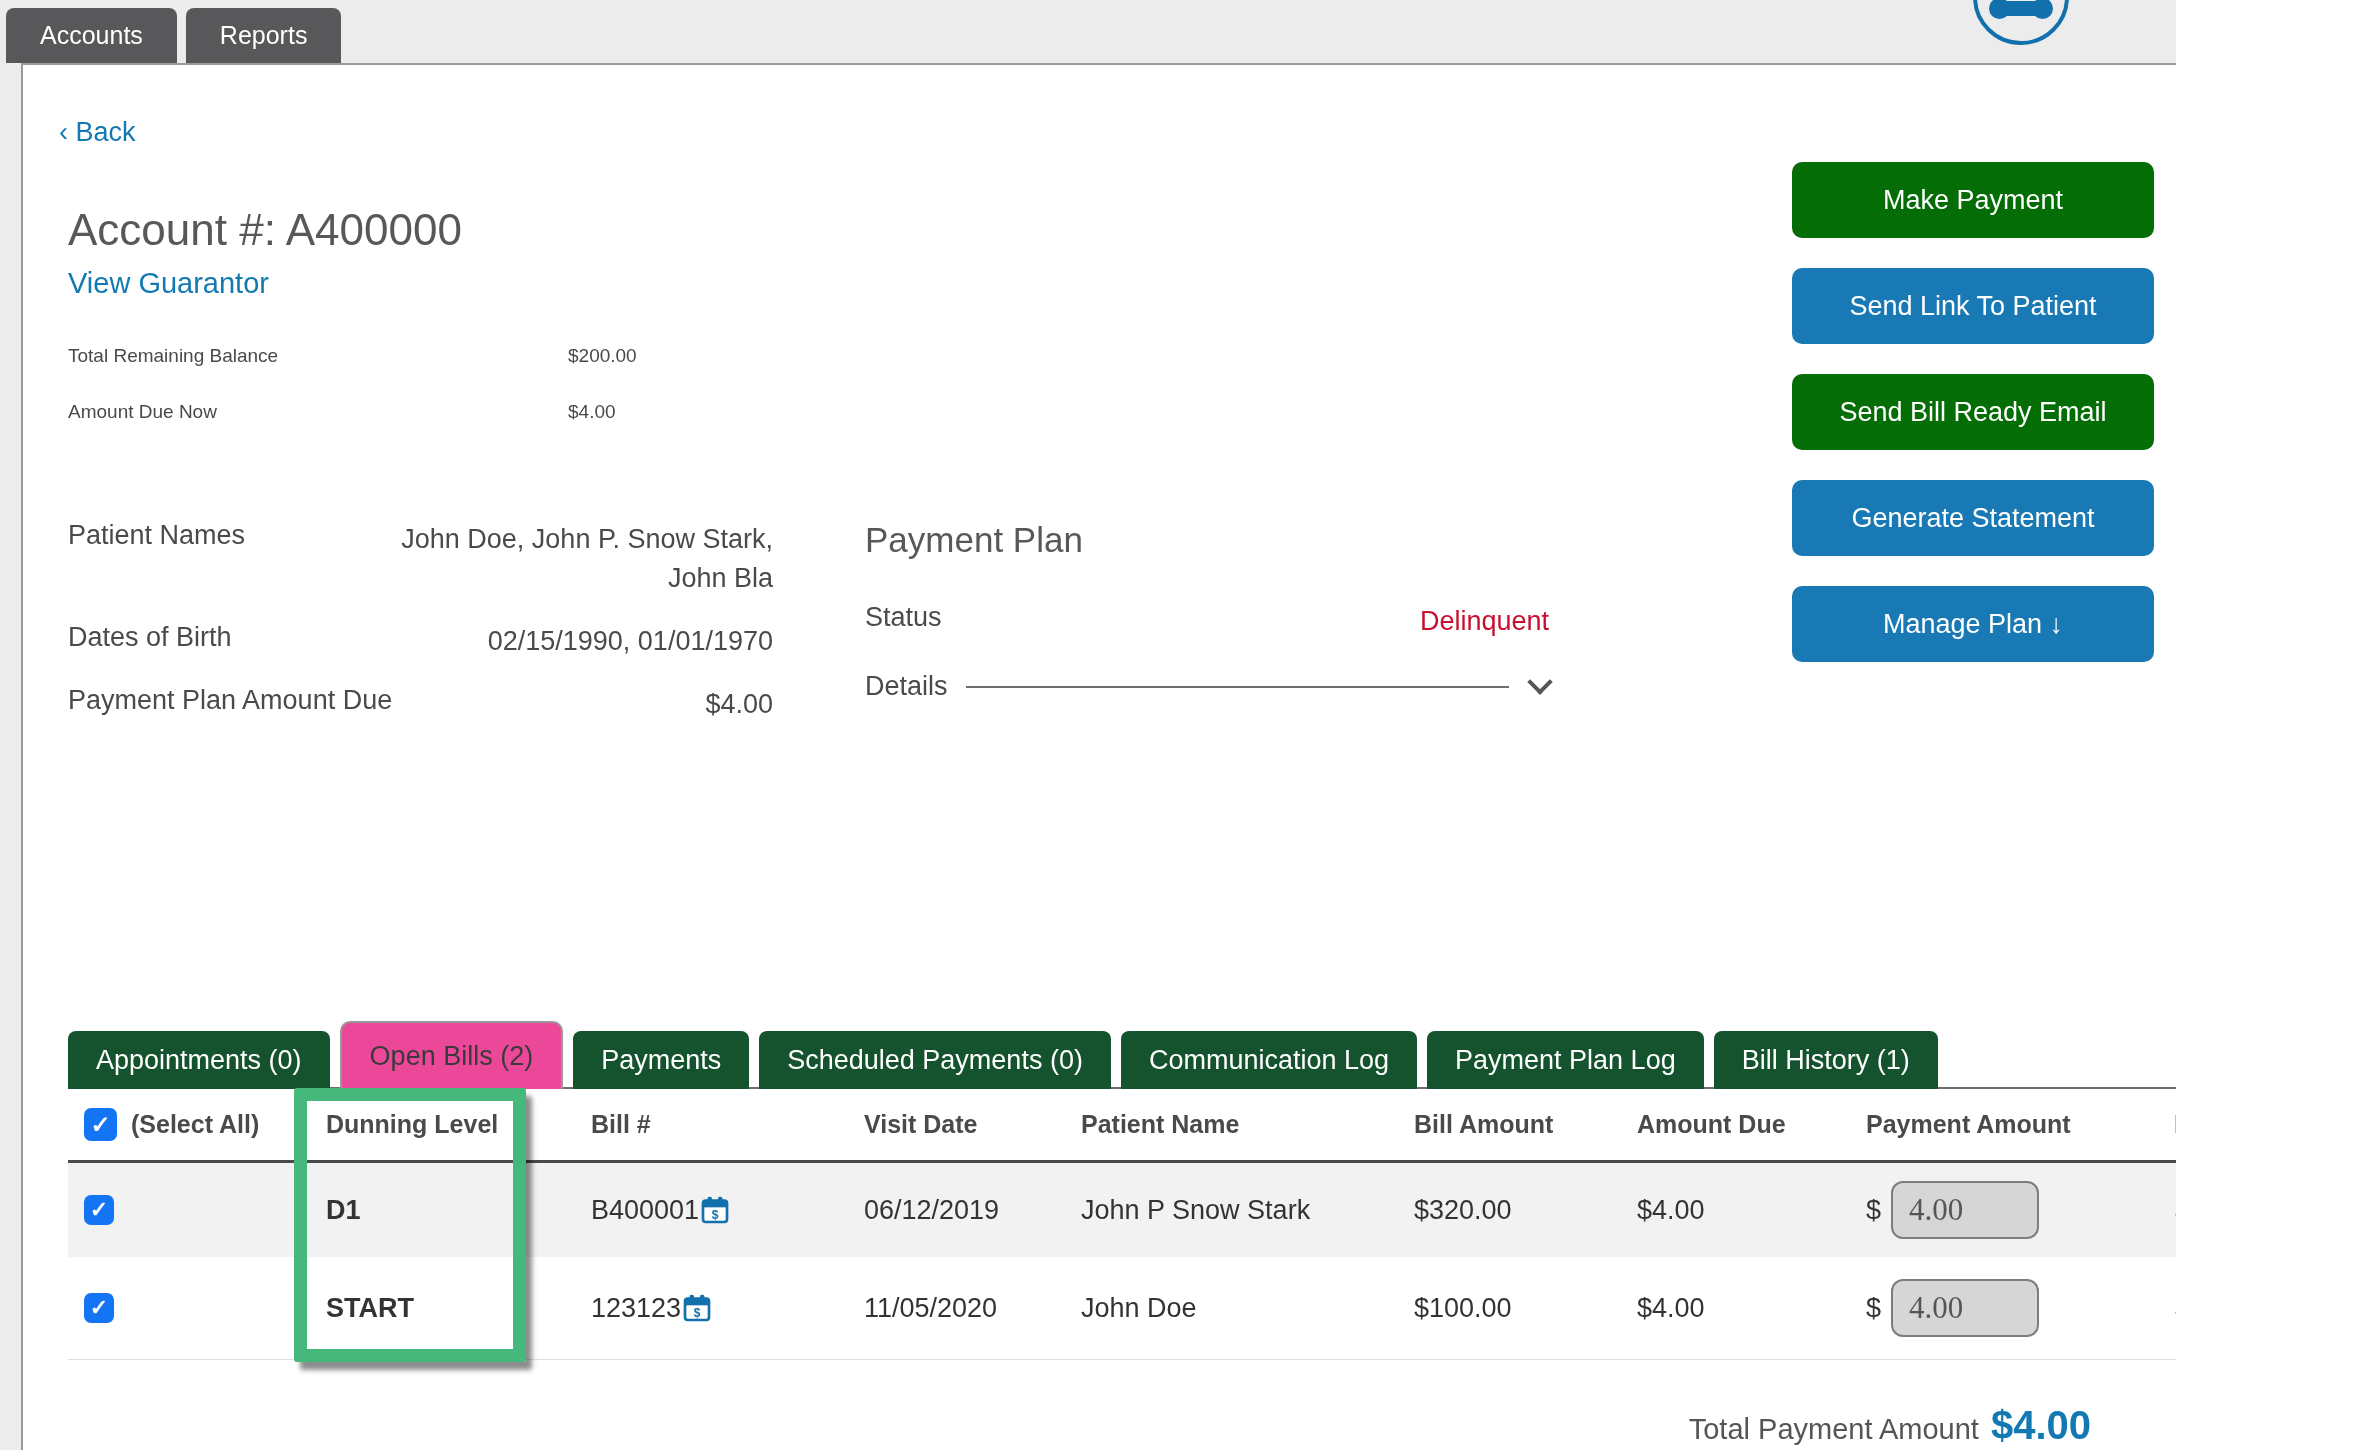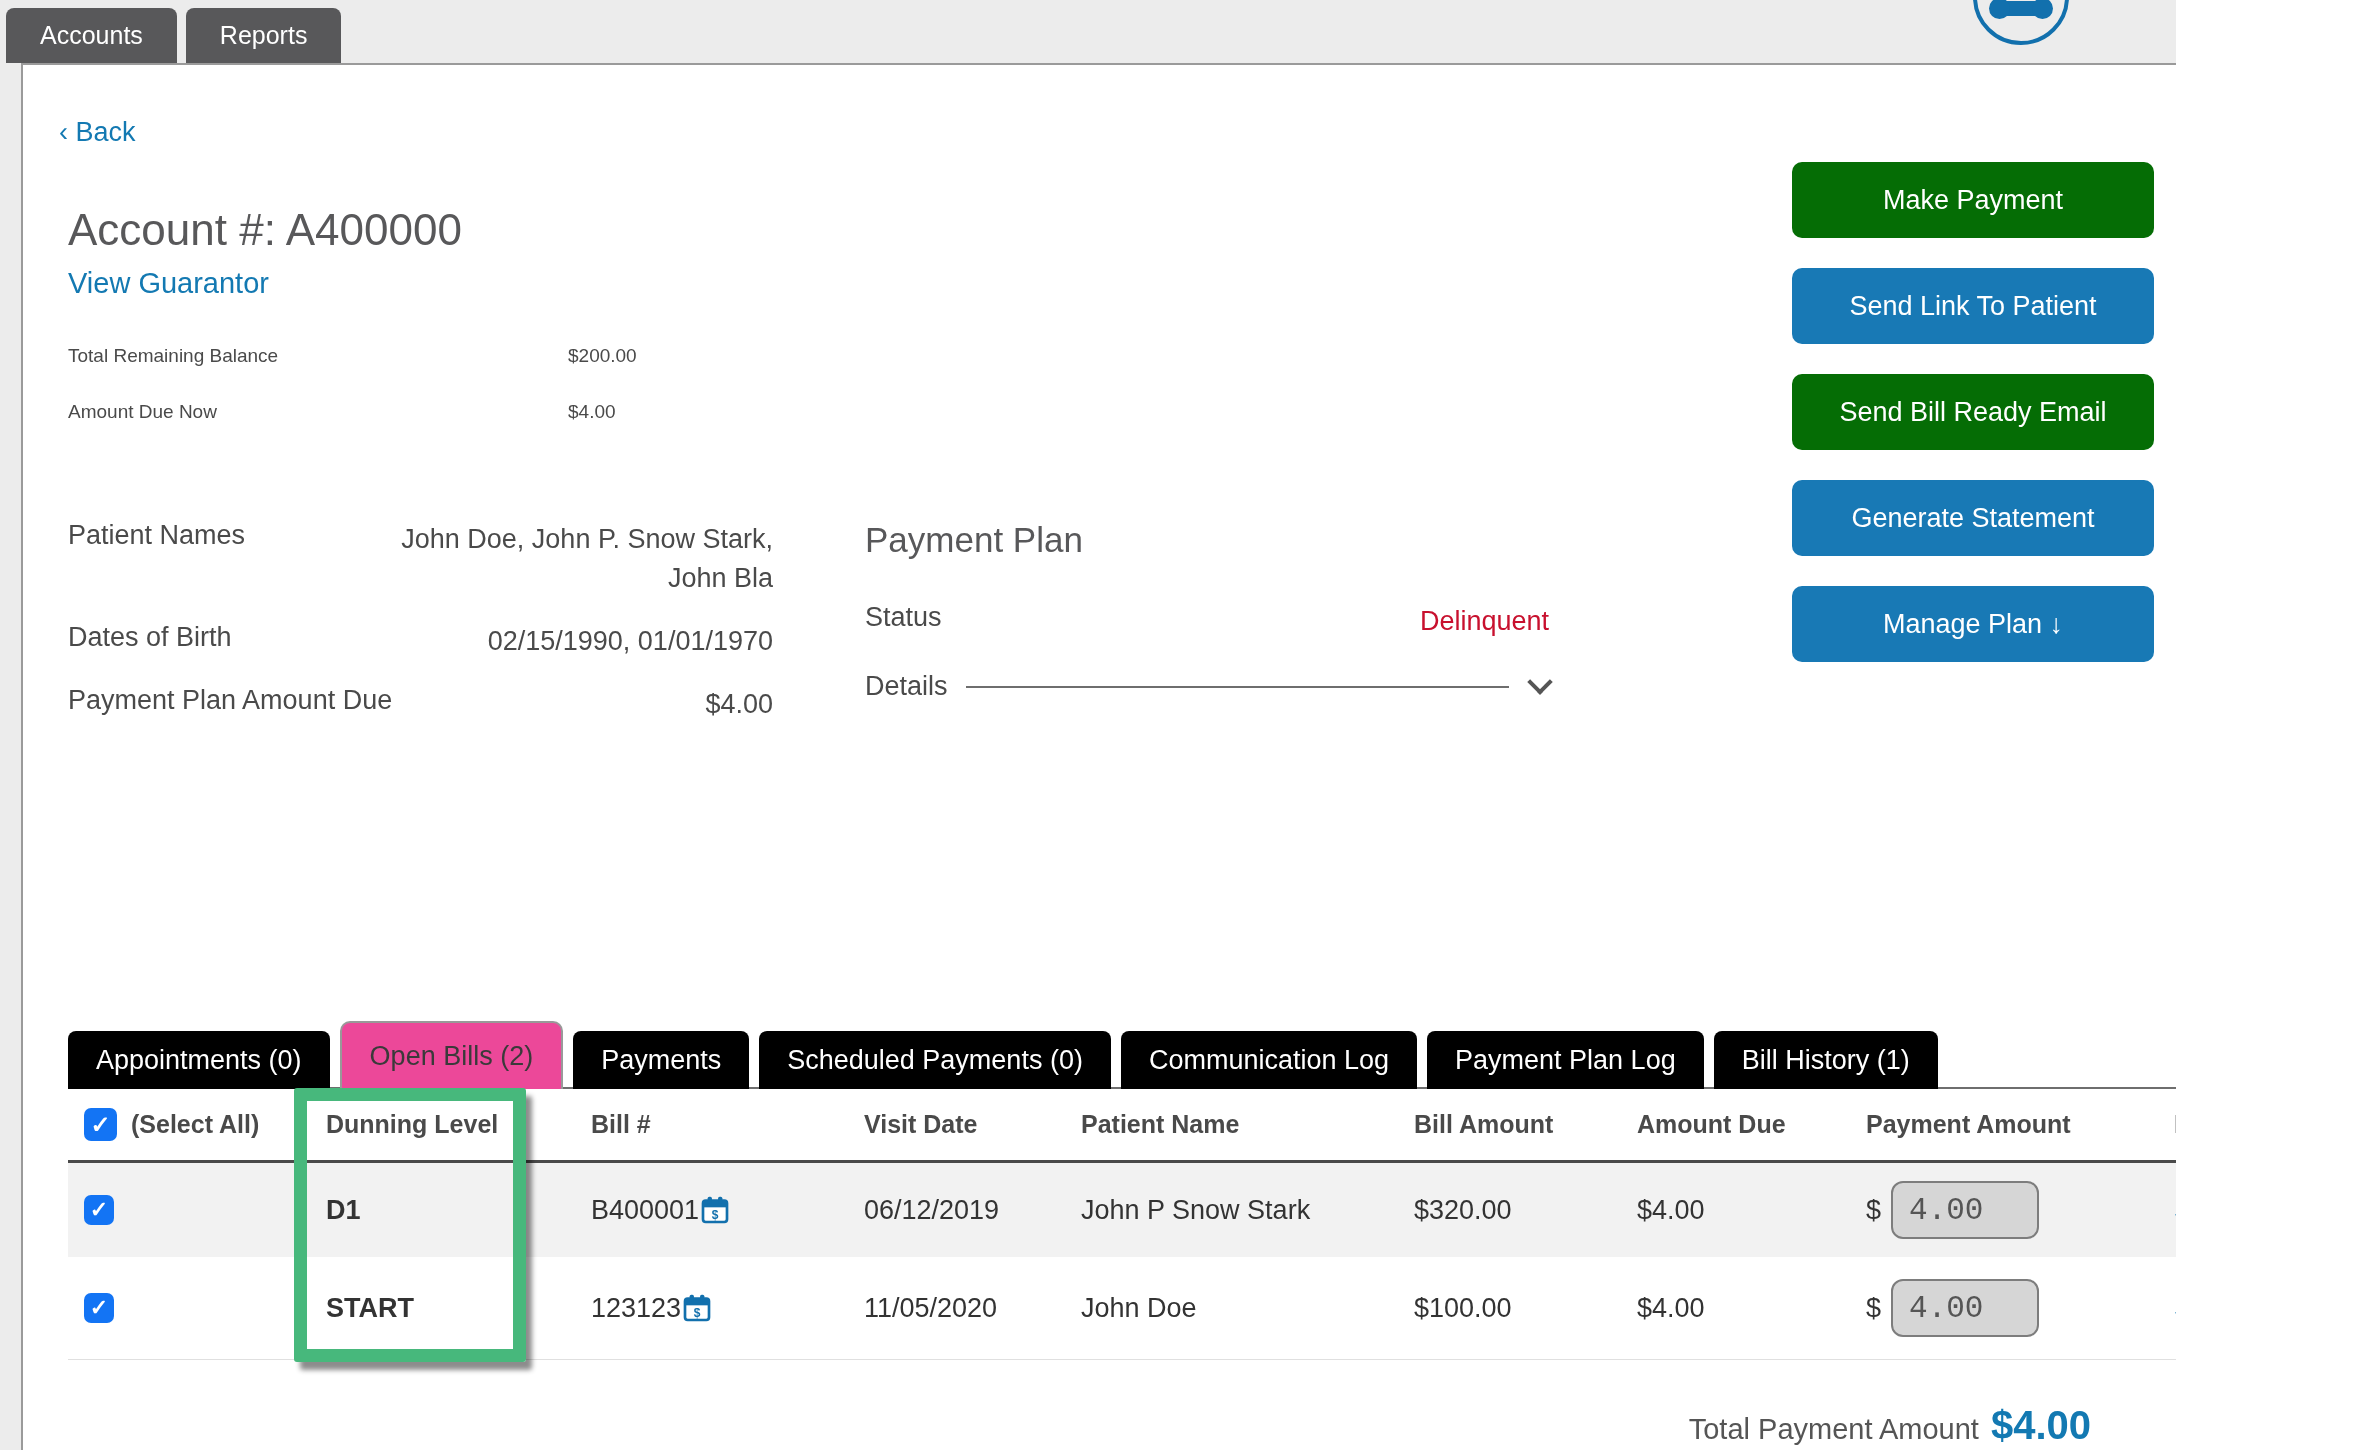--- a/index.html
+++ b/index.html
@@ -50,42 +50,42 @@
   .pplan { position:absolute; left:842px; top:455px; width:684px; }
   .pplan .kv { margin-bottom:30px; }
   .status-delinquent { color:#c8102e; }
   .details-row { display:flex; align-items:center; font-size:27px; color:#4a4a4a; }
   .details-line { flex:1; border-top:2px solid #6e6e6e; margin:0 22px 0 18px; }
   .chev-down { width:18px; height:18px; border-bottom:4px solid #555; border-right:4px solid #555;
                transform:rotate(45deg); margin-top:-10px; cursor:pointer; }
 
   
   .detail-tabs { position:absolute; left:45px; top:958px; display:flex; gap:10px; align-items:flex-end; height:66px; z-index:3; }
-  .dtab { background:#000000; color:#fff; font-size:27px; height:58px; padding:0 28px;
+  .dtab { background:#14532d; color:#fff; font-size:27px; height:58px; padding:0 28px;
           display:flex; align-items:center; border-radius:8px 8px 0 0; cursor:pointer; white-space:nowrap; }
   .dtab.active { background:#ec4899; color:#3a3a3a; height:68px; border:2px solid #999; border-bottom:none;
                  border-radius:10px 10px 0 0; position:relative; z-index:4; }
 
   
   .bills-table { position:absolute; left:45px; top:1022px; width:2236px; z-index:2; border-top:2px solid #6e6e6e; }
   .t-row { display:grid; grid-template-columns:258px 265px 273px 217px 333px 223px 229px 308px 130px; align-items:center; }
   .t-head { height:74px; font-weight:bold; font-size:25px; color:#4a4a4a; border-bottom:3px solid #4a4a4a; }
   .t-data { font-size:27px; color:#333; }
   .t-data.row1 { height:94px; background:#f2f2f2; }
   .t-data.row2 { height:103px; background:#fff; border-bottom:1px solid #e0e0e0; }
   .cell-select { display:flex; align-items:center; gap:14px; padding-left:16px; }
   .checkbox { width:33px; height:33px; background:#1374f4; border-radius:7px; display:flex; align-items:center;
               justify-content:center; color:#fff; font-size:24px; font-weight:bold; cursor:pointer; flex:0 0 auto; }
   .t-data .checkbox { width:30px; height:30px; font-size:22px; }
   .bold { font-weight:bold; }
   .cell-bill { display:flex; align-items:flex-end; gap:0; }
   .cal-icon { flex:0 0 auto; }
   .pay-cell { display:flex; align-items:center; gap:10px; }
   .pay-input { width:148px; height:58px; background:#d6d6d6; border:2px solid #7d7d7d; border-radius:12px;
-               font-size:31px; color:#555; padding-left:16px; font-family:Liberation Mono, monospace; }
+               font-size:31px; color:#555; padding-left:16px; font-family:Liberation Serif, serif; }
   .show-link { color:#1379b2; cursor:pointer; }
 
   .total-row { position:absolute; right:85px; top:1338px; display:flex; align-items:baseline; gap:12px; }
   .total-lbl { font-size:29px; color:#555; }
   .total-val { font-size:40px; font-weight:bold; color:#1379b2; }
 
   
   .annotation-box { position:absolute; left:271px; top:1023px; width:232px; height:274px;
                     border:13px solid #47b87c; border-radius:3px; box-shadow:6px 8px 5px rgba(0,0,0,0.45);
                     pointer-events:none; z-index:5; }

